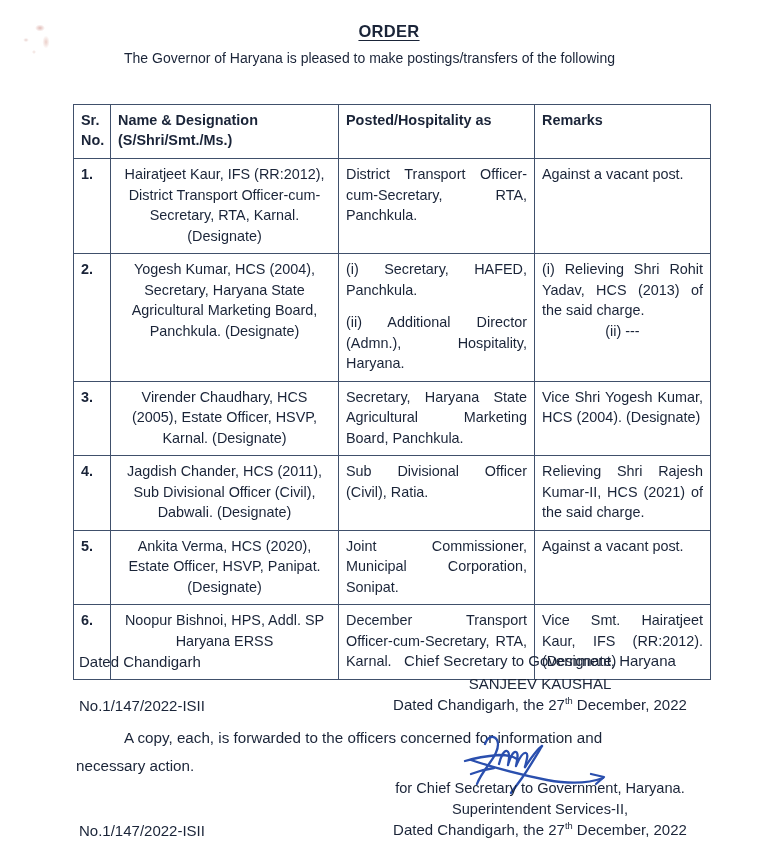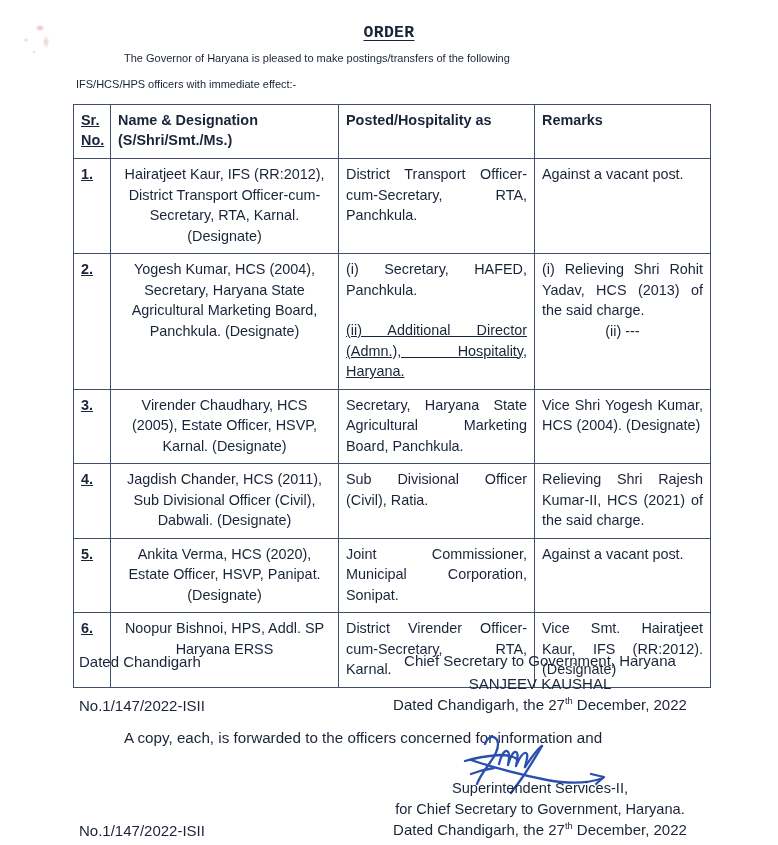--- a/index.html
+++ b/index.html
@@ -43,29 +43,28 @@
     right: 0;
     top: 22px;
     text-align: center;
     font-size: 16.5px;
     font-weight: bold;
     letter-spacing: 0.3px;
   }
   .title span.u {
     text-decoration: underline;
     text-underline-offset: 3px;
-    font-family: Liberation Mono, monospace;
   }
 
   .intro {
     position: absolute;
     left: 76px;
     width: 632px;
     top: 45px;
-    font-size: 11px;
+    font-size: 14px;
     line-height: 26px;
   }
   .intro .l1 { text-indent: 48px; }
 
   
   table.order-table {
     position: absolute;
     left: 73px;
     top: 104px;
     width: 637px;
@@ -91,31 +90,30 @@
   col.c-sr { width: 37px; }
   col.c-name { width: 228px; }
   col.c-posted { width: 196px; }
   col.c-remarks { width: 176px; }
 
   td.sr, th.sr {
     text-align: center;
     font-weight: bold;
     padding-left: 3px;
     padding-right: 3px;
-    text-decoration: underline;
   }
   th.sr { text-align: left; padding-left: 7px; }
 
   .cell p {
     margin: 0;
     text-align: justify;
     text-justify: inter-word;
   }
   .cell p.last { text-align: center; }
-  .cell p.gap { margin-top: 20px; text-decoration: underline; }
+  .cell p.gap { margin-top: 12px; }
 
   
   .cell { text-align: justify; }
 
   
   .footer { position: absolute; left: 0; top: 0; right: 0; bottom: 0; }
 
   .f-dated {
     position: absolute;
     left: 79px;
@@ -200,21 +198,20 @@
 <div class="page">
 
   <div class="scan-smudge"></div>
 
   <div class="title">
     <span class="u">ORDER</span>
   </div>
 
   <div class="intro">
     <div class="l1">The Governor of Haryana is pleased to make postings/transfers of the following</div>
-    <div class="l2">IFS/HCS/HPS officers with immediate effect:-</div>
   </div>
 
   <table class="order-table">
     <colgroup>
       <col class="c-sr">
       <col class="c-name">
       <col class="c-posted">
       <col class="c-remarks">
     </colgroup>
     <thead>
@@ -293,21 +290,21 @@
           <td class="cell">
             <p>Against a vacant post.</p>
           </td>
         </tr>
         <tr>
           <td class="sr">6.</td>
           <td class="cell">
             <p class="last">Noopur Bishnoi, HPS, Addl. SP Haryana ERSS</p>
           </td>
           <td class="cell">
-            <p>District Virender Officer-cum-Secretary, RTA, Karnal.</p>
+            <p>December Transport Officer-cum-Secretary, RTA, Karnal.</p>
           </td>
           <td class="cell">
             <p>Vice Smt. Hairatjeet Kaur, IFS (RR:2012). (Designate)</p>
           </td>
         </tr>
       </tbody>
   </table>
 
   <div class="footer">
 
@@ -319,38 +316,39 @@
 
     <div class="f-signblock">
       <div>Chief Secretary to Government, Haryana</div>
       <div>SANJEEV KAUSHAL</div>
     </div>
 
     <div class="f-dated2"><span>Dated Chandigarh, the 27</span><sup>th</sup><span> December, 2022</span></div>
 
     <div class="f-copy">
       <div class="l1">A copy, each, is forwarded to the officers concerned for information and</div>
+      <div class="l2">necessary action.</div>
     </div>
 
     <svg class="signature" viewBox="0 0 190 62">
       <g fill="none" stroke="#2a4fae" stroke-width="2.3" stroke-linecap="round" stroke-linejoin="round">
         <path d="M44,10 C47,2 53,1 56,6 C59,12 54,22 48,30 C43,37 38,44 36,50"></path>
         <path d="M24,27 C34,24 46,22 58,21 C66,21 72,22 76,25"></path>
         <path d="M30,40 C38,37 46,35 53,34"></path>
         <path d="M58,30 C60,22 63,16 66,17 C69,18 68,26 67,31 C69,24 72,17 75,18 C78,19 76,27 75,32 C78,25 82,18 85,19 C88,20 85,28 84,33"></path>
         <path d="M84,33 C90,24 96,15 101,12"></path>
         <path d="M30,26 C48,32 76,40 106,46 C128,50 146,50 162,44"></path>
         <path d="M150,40 L163,43 L155,50"></path>
         <path d="M101,12 C95,22 88,34 81,44 C76,51 72,56 70,59"></path>
       </g>
     </svg>
 
     <div class="f-supt">
+      <div>for Chief Secretary to Government, Haryana.</div>
       <div>Superintendent Services-II,</div>
-      <div>for Chief Secretary to Government, Haryana.</div>
     </div>
 
     <div class="f-memo2">No.1/147/2022-ISII</div>
 
     <div class="f-dated3"><span>Dated Chandigarh, the 27</span><sup>th</sup><span> December, 2022</span></div>
 
   </div>
 </div>
 
 </body></html>

